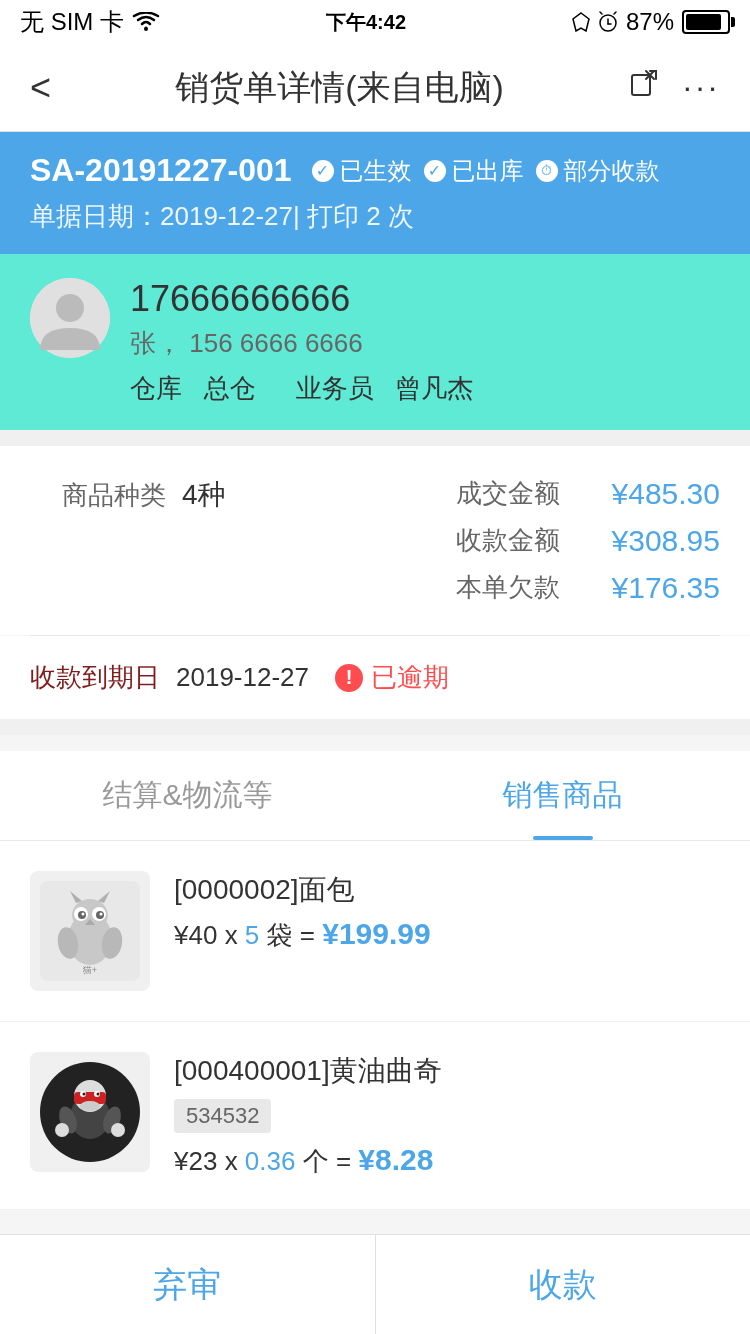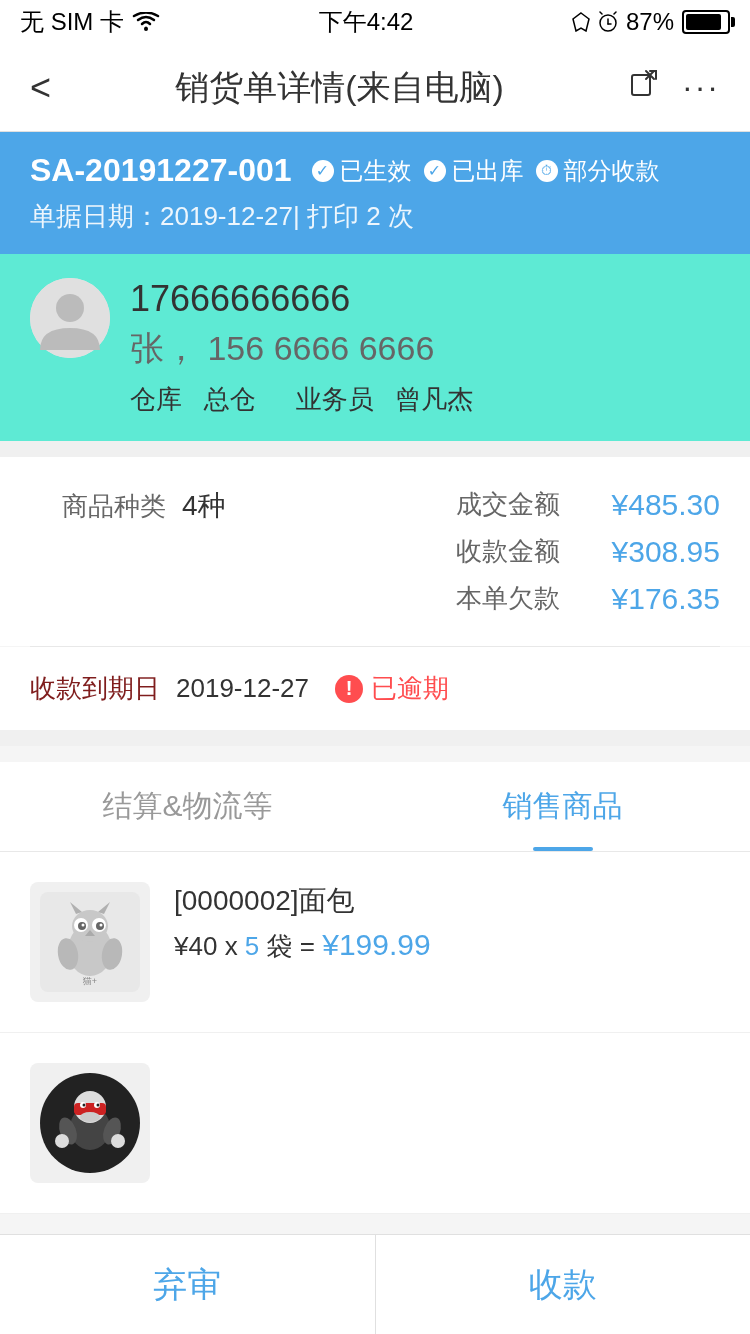--- a/index.html
+++ b/index.html
@@ -24,22 +24,22 @@
       padding: 0 20px;
       font-size: 24px;
       color: #000;
     }
     .status-bar-left {
       display: flex;
       align-items: center;
       gap: 8px;
     }
     .status-bar-center {
-      font-size: 24px;
-      font-weight: 400;
+      font-size: 20px;
+      font-weight: 700;
     }
     .status-bar-right {
       display: flex;
       align-items: center;
       gap: 8px;
       font-size: 24px;
     }
     .battery-icon {
       width: 48px;
       height: 24px;
@@ -171,21 +171,21 @@
     .customer-info {
       flex: 1;
     }
     .customer-name {
       font-size: 36px;
       font-weight: 500;
       color: #333;
       margin-bottom: 6px;
     }
     .customer-contact {
-      font-size: 34px;
+      font-size: 26px;
       color: #666;
       margin-bottom: 10px;
     }
     .customer-meta {
       display: flex;
       gap: 40px;
       font-size: 26px;
       color: #666;
     }
     .customer-meta span { color: #333; }
@@ -351,21 +351,21 @@
       font-size: 22px;
       padding: 4px 12px;
       border-radius: 4px;
       margin-bottom: 10px;
     }
     .product-price {
       font-size: 26px;
       color: #333;
     }
     .product-price .qty { color: #4da6e8; }
-    .product-price .total { color: #4da6e8; font-weight: 400; font-size: 30px; }
+    .product-price .total { color: #4da6e8; font-weight: 700; font-size: 30px; }
 
     
     .bottom-bar {
       position: fixed;
       bottom: 0;
       left: 0;
       width: 750px;
       height: 100px;
       background: #fff;
       border-top: 1px solid #e0e0e0;
@@ -595,20 +595,32 @@
 
         <ellipse cx="50" cy="44" rx="10" ry="5" fill="#ccc"></ellipse>
 
         <ellipse cx="28" cy="58" rx="8" ry="14" fill="#555" transform="rotate(-20 28 58)"></ellipse>
         <ellipse cx="72" cy="58" rx="8" ry="14" fill="#555" transform="rotate(20 72 58)"></ellipse>
 
         <circle cx="22" cy="68" r="7" fill="#ddd"></circle>
         <circle cx="78" cy="68" r="7" fill="#ddd"></circle>
       </svg>
     </div>
+    <div class="product-info">
+      <div class="product-name">[000400001]黄油曲奇</div>
+      <span class="product-sku">534532</span>
+      <div class="product-price">
+        <span>¥23</span>
+        <span> x </span>
+        <span class="qty">0.36</span>
+        <span>个</span>
+        <span> = </span>
+        <span class="total">¥8.28</span>
+      </div>
+    </div>
   </div>
 
 </div>
 
 <div style="height: 120px;"></div>
 
 <div class="bottom-bar">
   <div class="bottom-btn bottom-btn-left">
     <span>弃审</span>
   </div>

